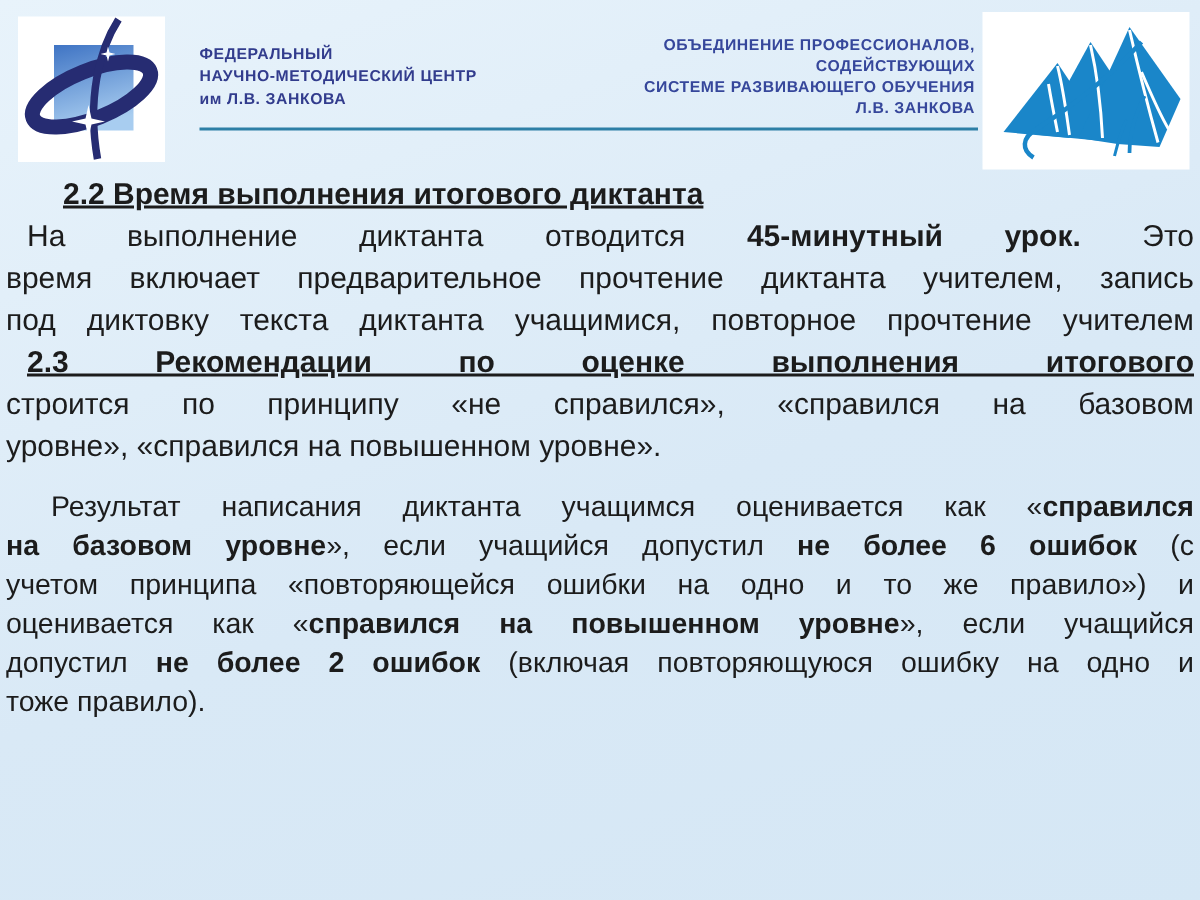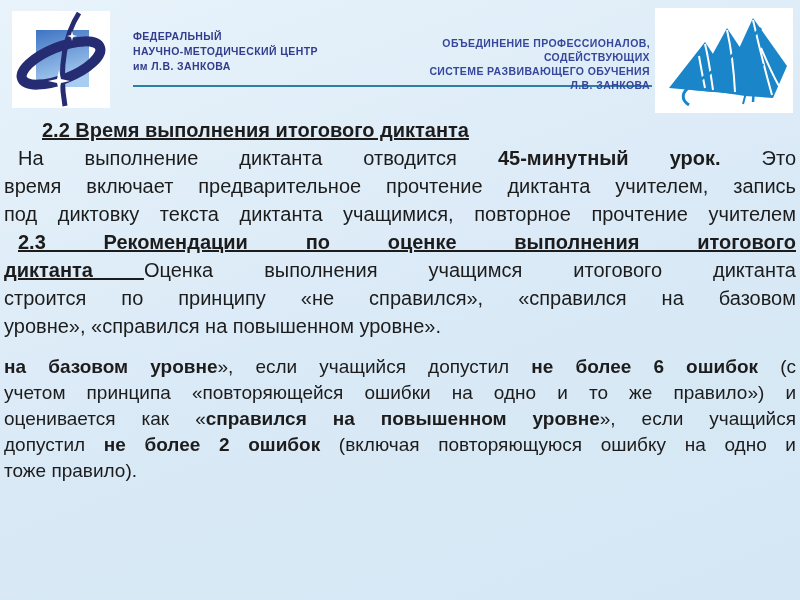--- a/index.html
+++ b/index.html
@@ -18,21 +18,21 @@
   .logo-box{position:absolute;background:#ffffff;}
   .logo-left{left:12px;top:11px;width:98px;height:97px;}
   .logo-right{left:655px;top:8px;width:138px;height:105px;}
   .logo-box svg{display:block;width:100%;height:100%;}
   .org-left{
     position:absolute;left:133px;top:29px;
     font-size:10.5px;font-weight:bold;letter-spacing:.4px;
     color:#323c8d;line-height:15px;
   }
   .org-right{
-    position:absolute;left:320px;top:36px;width:330px;
+    position:absolute;left:320px;top:23px;width:330px;
     text-align:right;font-size:10.5px;font-weight:bold;letter-spacing:.4px;
     color:#36479b;line-height:14px;
   }
   .divider{
     position:absolute;left:133px;top:85px;width:519px;height:2px;
     background:#2d7fa6;
   }
   
   .content{position:absolute;left:4px;top:116px;width:792px;}
   .heading{
@@ -117,26 +117,26 @@
     <div class="heading"><span class="bu">2.2 Время выполнения итогового диктанта</span></div>
 
     <div class="para">
       <div class="jline ind"><span>На выполнение диктанта отводится </span><b>45-минутный урок.</b><span> Это</span></div>
       <div class="jline">время включает предварительное прочтение диктанта учителем, запись</div>
       <div class="jline">под диктовку текста диктанта учащимися, повторное прочтение учителем</div>
     </div>
 
     <div class="para">
       <div class="jline ind"><b class="u">2.3 Рекомендации по оценке выполнения итогового</b></div>
-      <div class="jline"><b class="u">диктанта </b><span>Оценка выполнения учащимся итогового диктанта</span></div>
       <div class="jline">строится по принципу «не справился», «справился на базовом</div>
       <div class="line-last">уровне», «справился на повышенном уровне».</div>
     </div>
 
     <div class="para small">
+      <div class="jline ind-lg"><span>Результат написания диктанта учащимся оценивается как «</span><b>справился</b></div>
       <div class="jline"><b>на базовом уровне</b><span>», если учащийся допустил </span><b>не более 6 ошибок</b><span> (с</span></div>
       <div class="jline">учетом принципа «повторяющейся ошибки на одно и то же правило») и</div>
       <div class="jline"><span>оценивается как «</span><b>справился на повышенном уровне</b><span>», если учащийся</span></div>
       <div class="jline"><span>допустил </span><b>не более 2 ошибок</b><span> (включая повторяющуюся ошибку на одно и</span></div>
       <div class="line-last">тоже правило).</div>
     </div>
 
   </div>
 </div>
 

